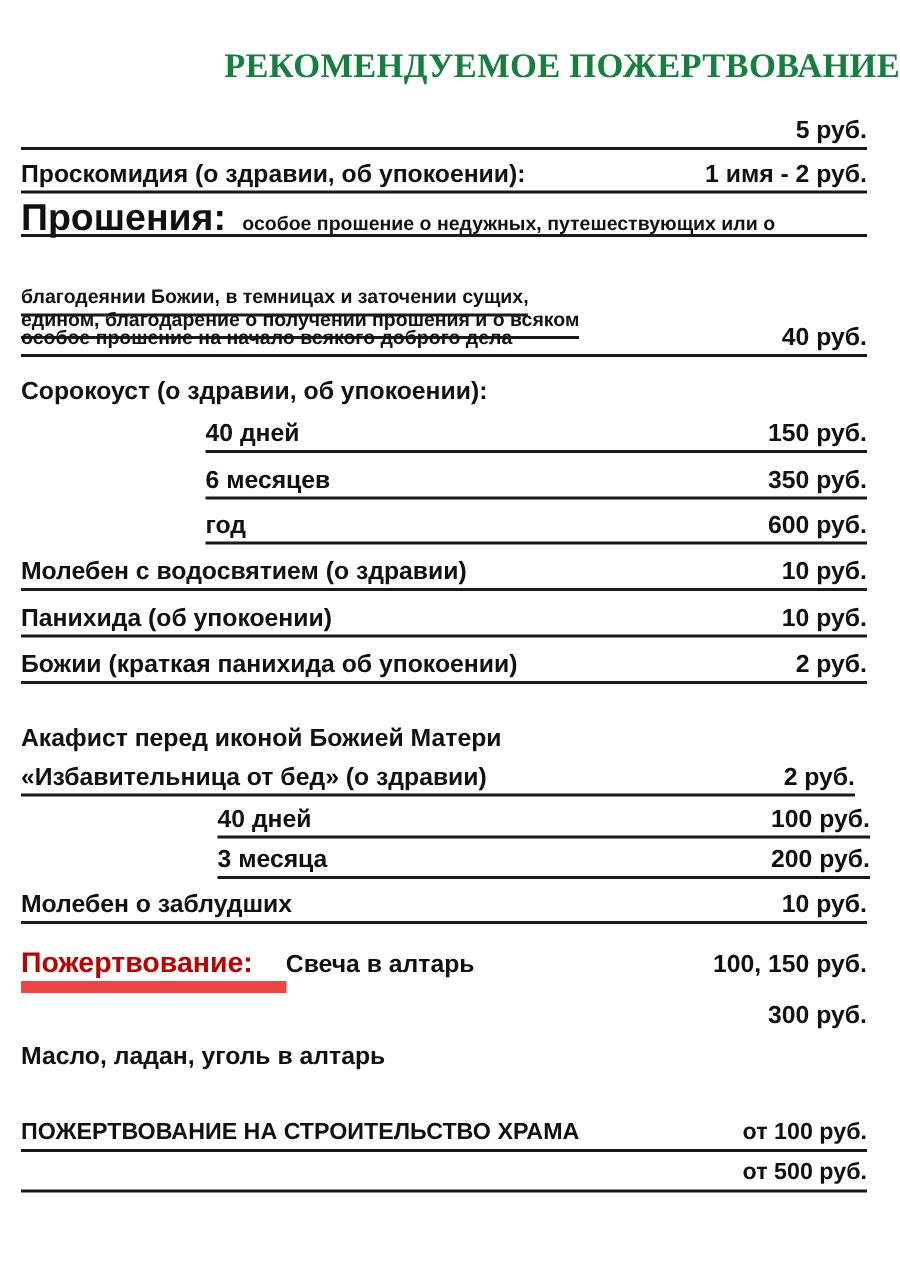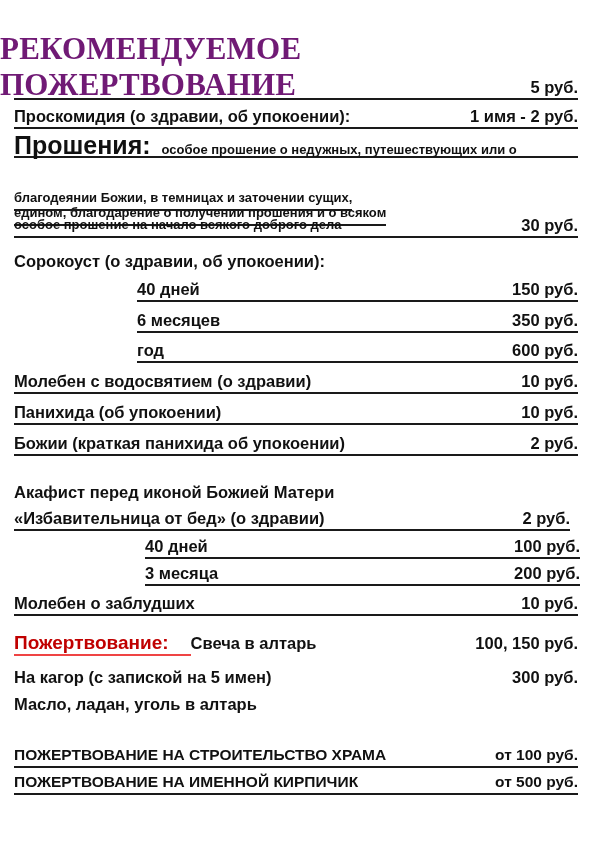--- a/index.html
+++ b/index.html
@@ -1,32 +1,32 @@
 <!DOCTYPE html>
 <html><head>
   <meta charset="utf-8">
   <style>
     html, body { margin: 0; padding: 0; background: #ffffff; }
     body { width: 600px; height: 849px; position: relative; overflow: hidden;
       font-family: "Liberation Sans", "DejaVu Sans", sans-serif; color: #111; }
-    .title { position: absolute; left: 0; top: 31px; width: 600px; text-align: left;
+    .title { position: absolute; left: 0; top: 31px; width: 600px; text-align: right;
       font-family: "Liberation Serif", "DejaVu Serif", serif; font-weight: bold;
-      font-size: 31px; letter-spacing: 0.2px; color: #701a75; }
+      font-size: 23px; letter-spacing: 0.2px; color: #15803d; }
     .row { position: absolute; left: 14px; width: 564px; height: 24px;
       font-size: 16.5px; font-weight: bold; line-height: 24px; white-space: nowrap; }
     .row.ul { border-bottom: 2px solid #1a1a1a; line-height: 22px; height: 22px; }
     .row .lbl { position: absolute; left: 0; top: 0; }
     .row .price { position: absolute; right: 0; top: 0; }
     .row.sub { left: 137px; width: 441px; }
     .row.sub2 { left: 145px; width: 435px; }
     .row.small { font-size: 13px; }
     .row.small .price { font-size: 16.5px; }
     .big { font-size: 25px; }
     .red { color: #c00000; font-size: 19px; }
-    .redul { border-bottom: 2px solid #ef4444; display: inline-block; line-height: 22px; padding-right: 22px; }
+    .redul { border-bottom: 8px solid #ef4444; display: inline-block; line-height: 22px; padding-right: 22px; }
     .caps { font-size: 15.5px; }
   </style>
 </head>
 <body>
 
 <div class="title">РЕКОМЕНДУЕМОЕ ПОЖЕРТВОВАНИЕ</div>
 
 <div class="row ul" style="top:76px;">
   <span class="price">5 руб.</span>
 </div>
@@ -40,21 +40,21 @@
   <span class="lbl"><span class="big">Прошения:</span>&nbsp;&nbsp;&nbsp;<span>особое прошение о недужных,  путешествующих или о</span></span>
 </div>
 <div class="row small" style="top:161px; width:auto; border-bottom:2px solid #1a1a1a; height:22px; line-height:22px;margin-top:41px;">
   <span>едином,  благодарение о получении прошения и о всяком</span>
 </div>
 <div class="row small" style="top:187px; width:auto; border-bottom:2px solid #1a1a1a; height:22px; line-height:22px;">
   <span>благодеянии Божии,  в темницах и заточении сущих,</span>
 </div>
 <div class="row ul small" style="top:214px;">
   <span class="lbl">особое прошение  на начало всякого доброго дела</span>
-  <span class="price">30 руб.</span>
+  <span class="price">40 руб.</span>
 </div>
 
 <div class="row" style="top:249px;">
   <span class="lbl">Сорокоуст (о здравии, об упокоении):</span>
 </div>
 <div class="row ul sub" style="top:278px;">
   <span class="lbl">40 дней</span>
   <span class="price">150 руб.</span>
 </div>
 <div class="row ul sub" style="top:309px;">
@@ -100,27 +100,25 @@
 <div class="row ul" style="top:592px;">
   <span class="lbl">Молебен о заблудших</span>
   <span class="price">10 руб.</span>
 </div>
 
 <div class="row" style="top:630px; height:28px; line-height:26px;">
   <span class="lbl"><span class="red redul">Пожертвование:</span><span>Свеча в алтарь</span></span>
   <span class="price">100, 150 руб.</span>
 </div>
 <div class="row" style="top:665px;">
-  <span class="lbl">На кагор (с запиской на 5 имен)</span>
   <span class="price">300 руб.</span>
 </div>
 <div class="row" style="top:692px;">
   <span class="lbl">Масло, ладан, уголь в алтарь</span>
 </div>
 
 <div class="row ul caps" style="top:744px;">
   <span class="lbl">ПОЖЕРТВОВАНИЕ НА СТРОИТЕЛЬСТВО ХРАМА</span>
   <span class="price">от 100 руб.</span>
 </div>
 <div class="row ul caps" style="top:771px;">
-  <span class="lbl">ПОЖЕРТВОВАНИЕ НА ИМЕННОЙ КИРПИЧИК</span>
   <span class="price">от 500 руб.</span>
 </div>
 
 </body></html>

